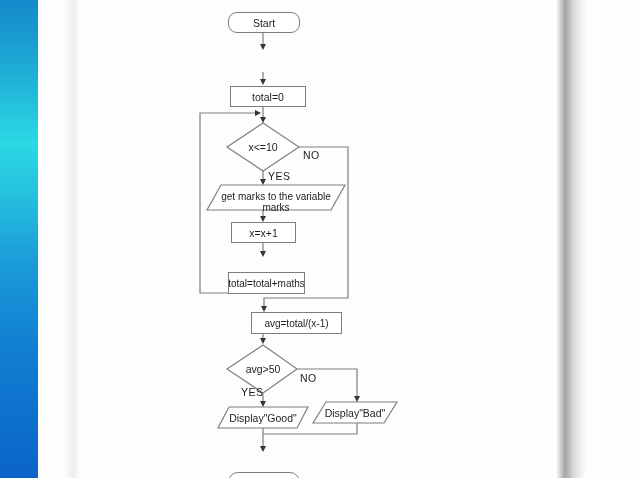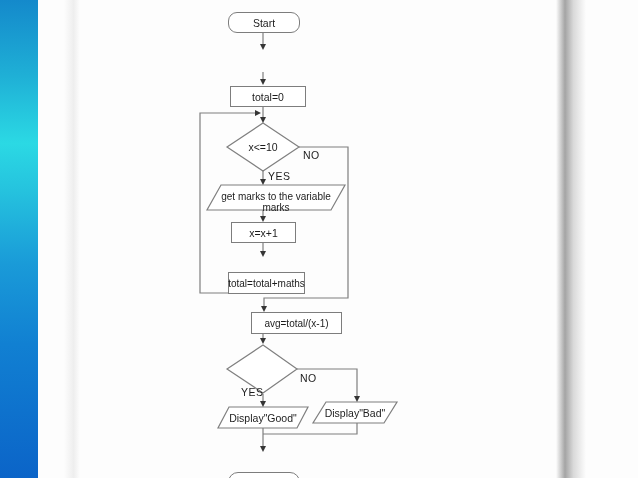--- a/index.html
+++ b/index.html
@@ -111,20 +111,23 @@
 
   <div class="shape-label" style="left:227px; top:136px; width:72px; height:22px;">
     <span>x&lt;=10</span>
   </div>
 
   <div class="shape-label" style="left:207px; top:186px; width:138px; height:31px; font-size:10px;">
     <span>get marks to the variable</span>
     <span>marks</span>
   </div>
 
+  <div class="shape-label" style="left:227px; top:358px; width:72px; height:22px;">
+    <span>avg&gt;50</span>
+  </div>
 
   <div class="shape-label" style="left:218px; top:410px; width:90px; height:16px;">
     <span>Display"Good"</span>
   </div>
 
   <div class="shape-label" style="left:313px; top:405px; width:84px; height:16px;">
     <span>Display"Bad"</span>
   </div>
 
   <div class="branch-label" style="left:268px; top:170px;">YES</div>

